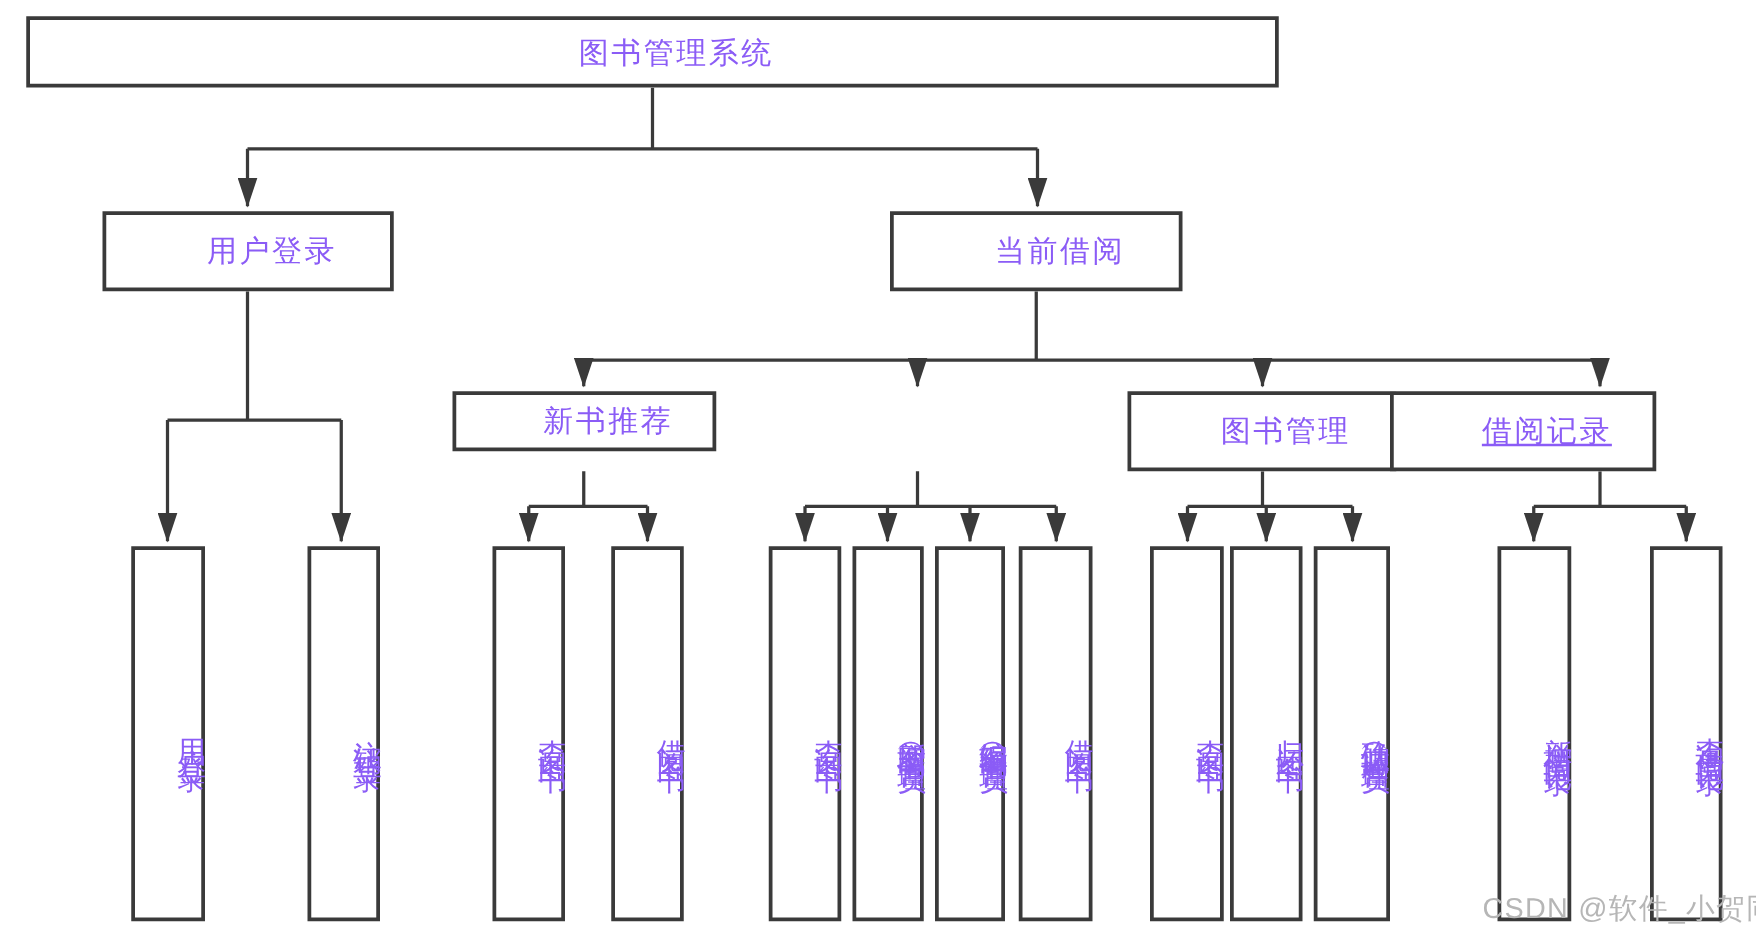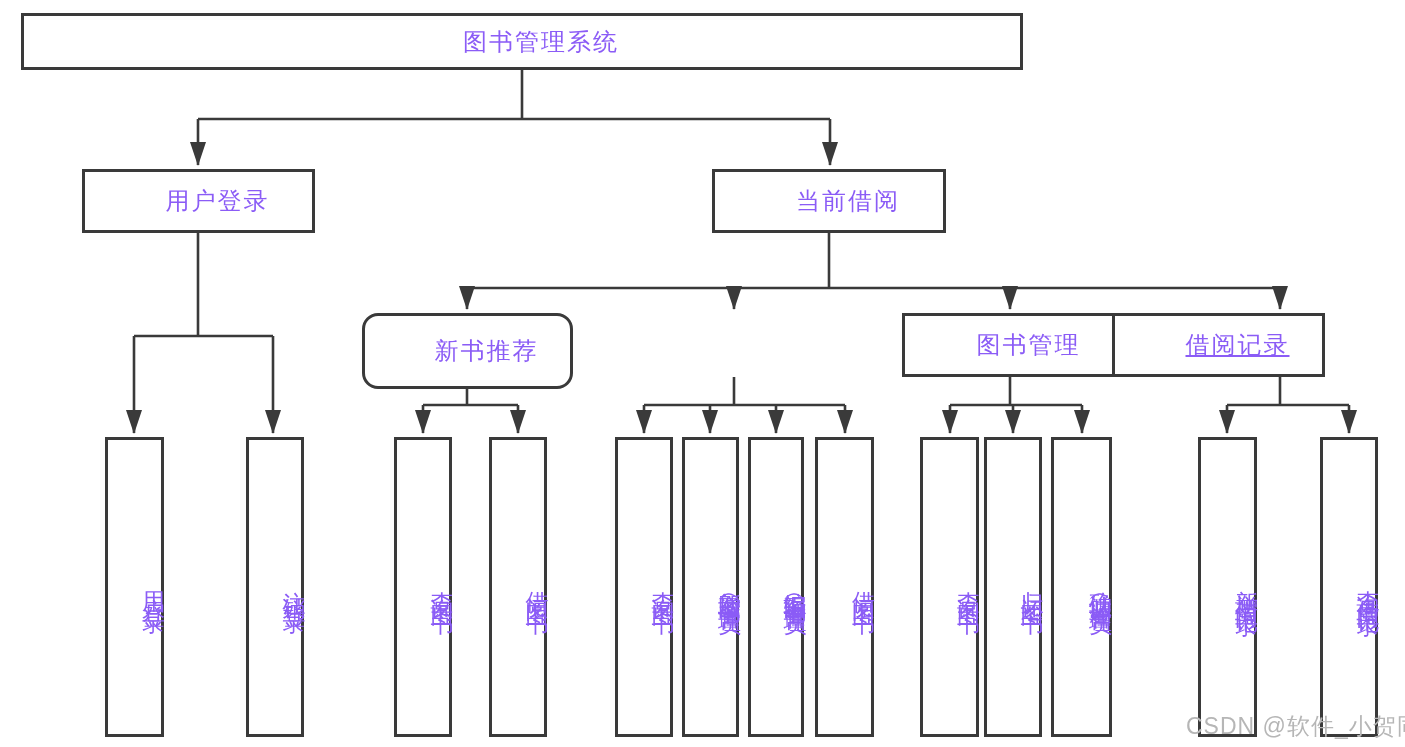--- a/index.html
+++ b/index.html
@@ -95,21 +95,21 @@
     <span class="h-label">图书管理系统</span>
   </div>
 
   <div class="box" style="left:82px;top:169px;width:233px;height:64px;">
     <span class="h-label">用户登录</span>
   </div>
   <div class="box" style="left:712px;top:169px;width:234px;height:64px;">
     <span class="h-label">当前借阅</span>
   </div>
 
-  <div class="box" style="left:362px;top:313px;width:211px;height:76px;border-radius:16px;">
+  <div class="box" style="left:362px;top:313px;width:211px;height:48px;">
     <span class="h-label">新书推荐</span>
   </div>
   <div class="box" style="left:902px;top:313px;width:215px;height:64px;">
     <span class="h-label">图书管理</span>
   </div>
   <div class="box" style="left:1112px;top:313px;width:213px;height:64px;text-decoration:underline;">
     <span class="h-label">借阅记录</span>
   </div>
 
   <div class="box" style="left:105px;top:437px;width:59px;height:300px;">

